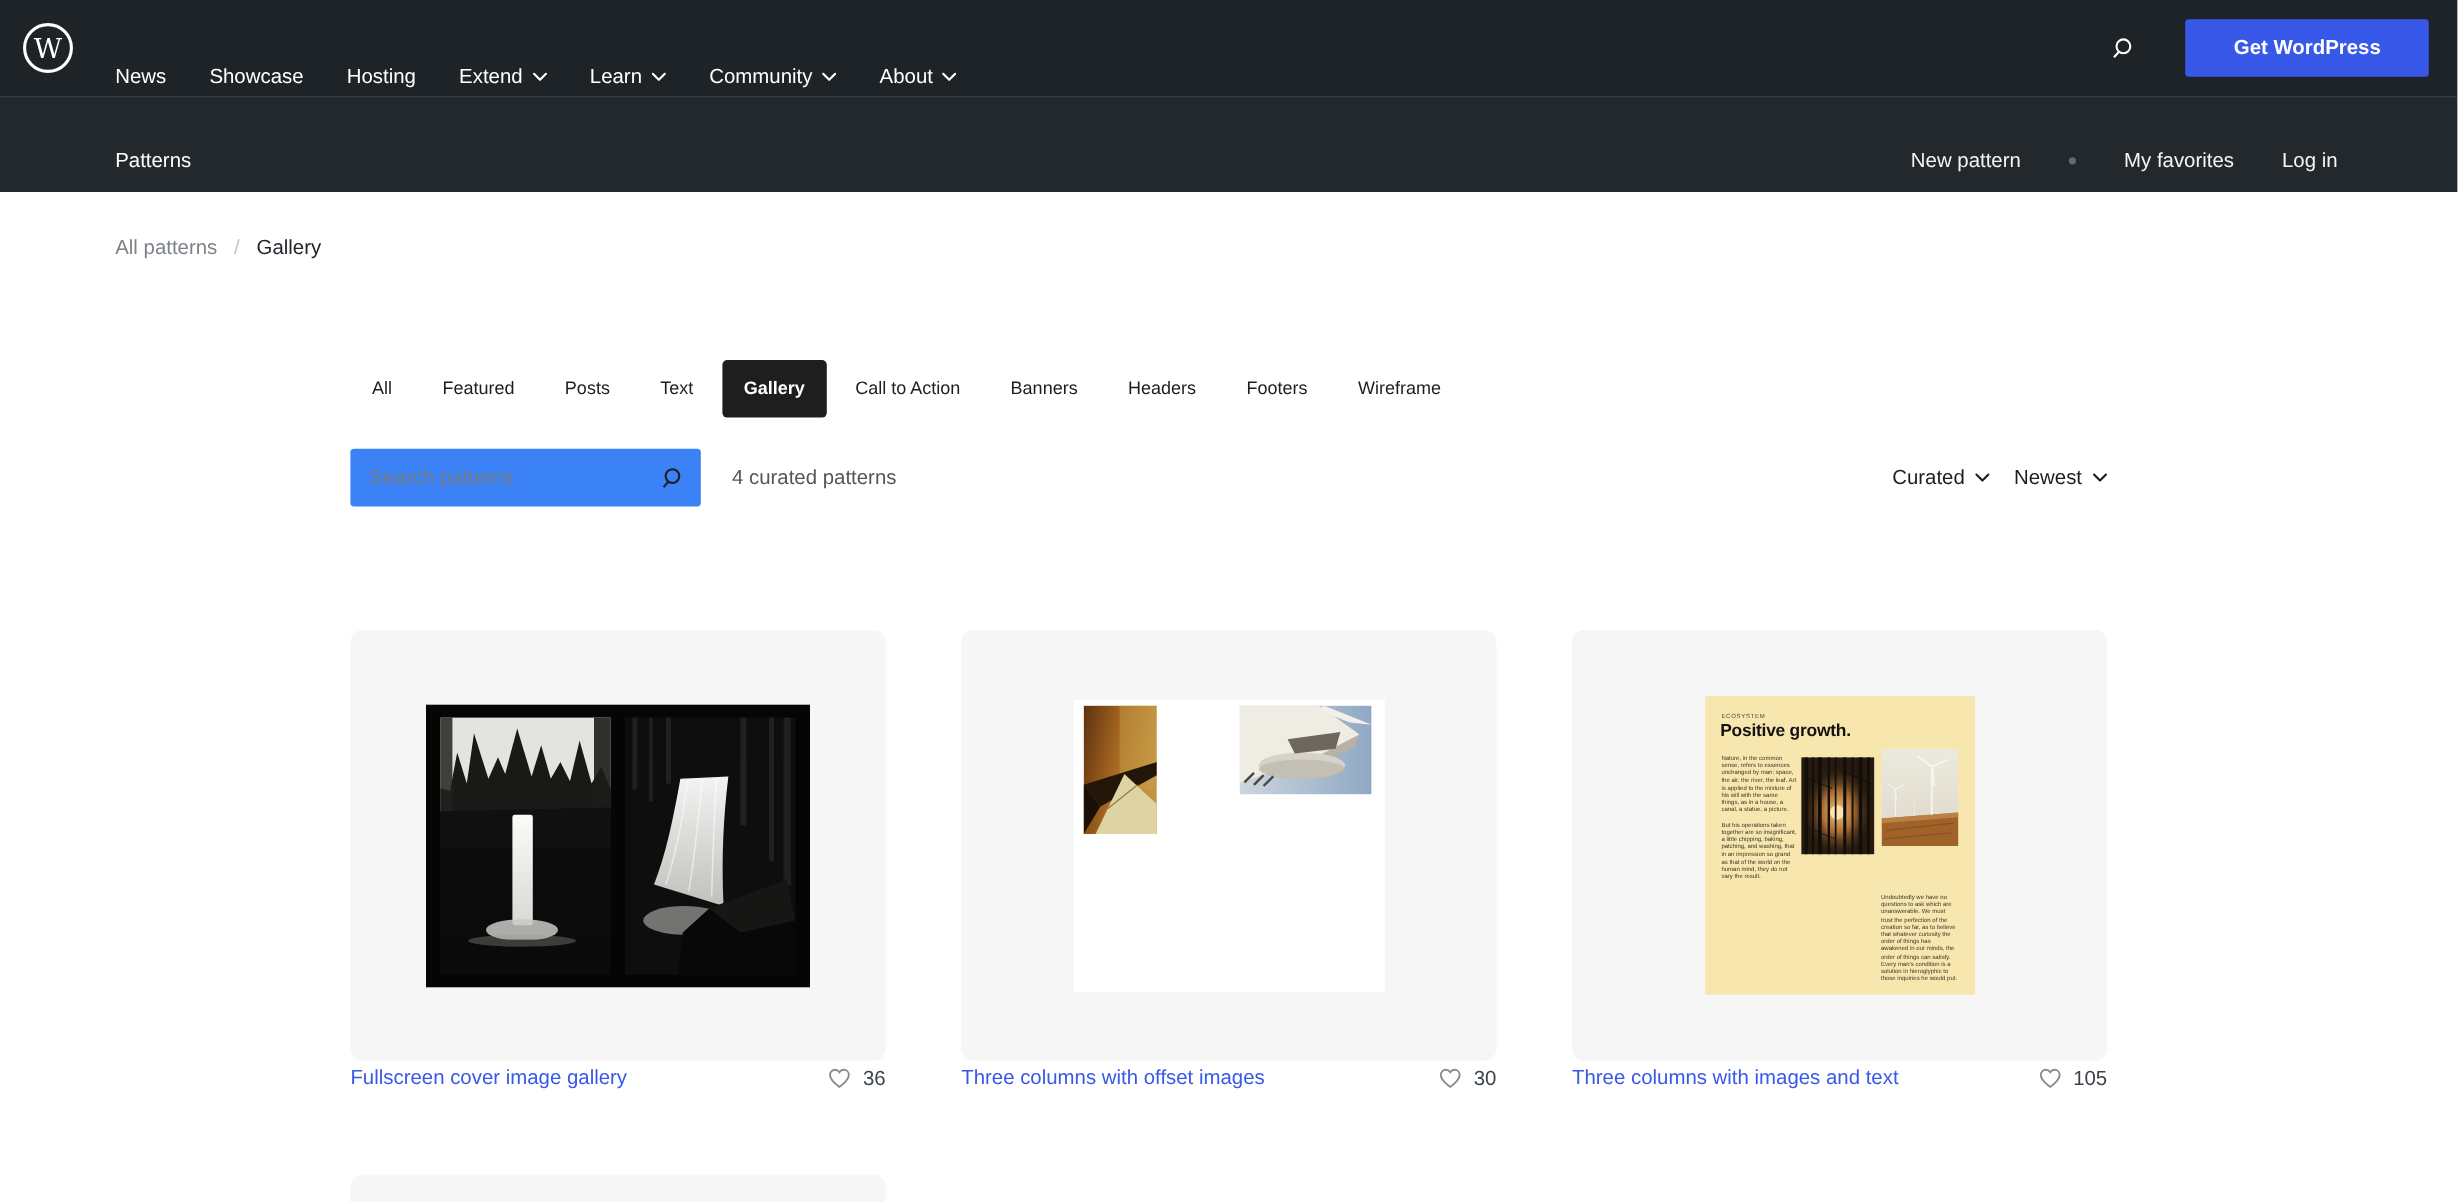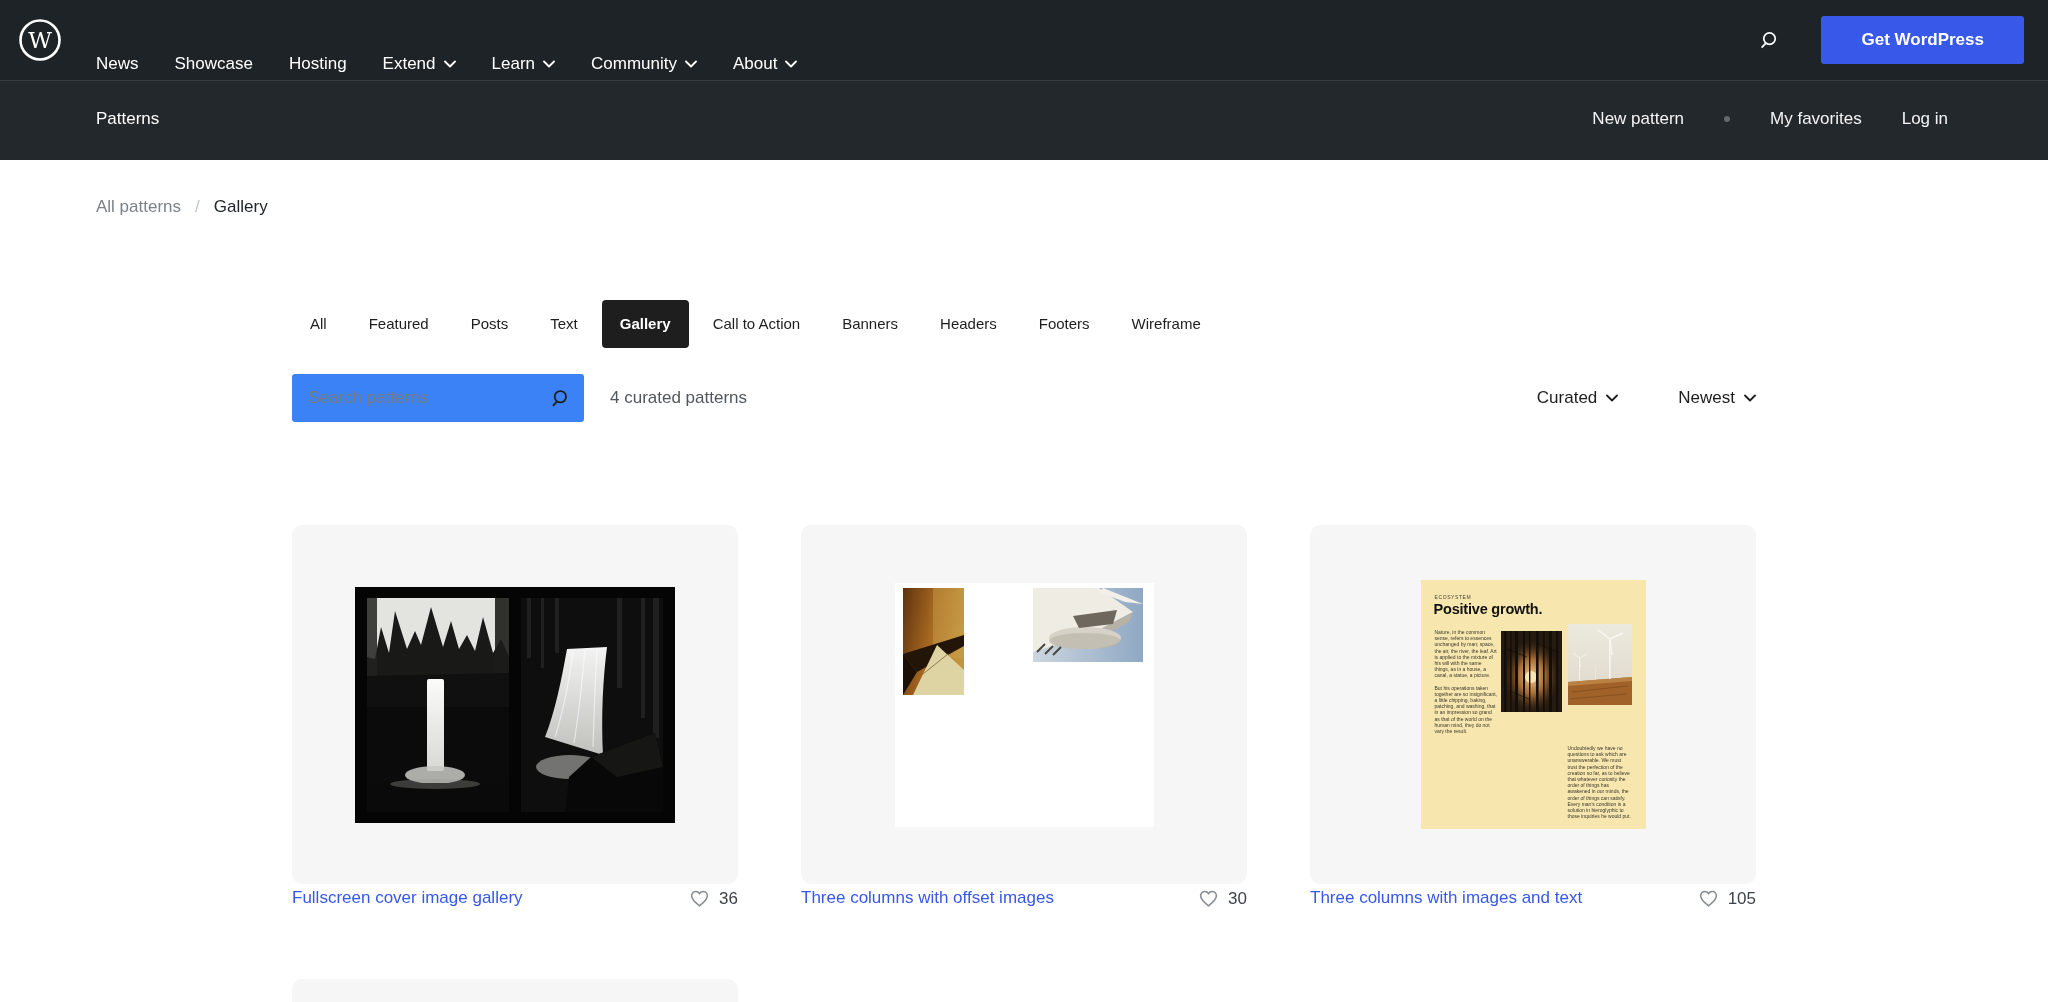--- a/index.html
+++ b/index.html
@@ -15,21 +15,21 @@
   .gnav-item { color:#ffffff; font-size:17px; display:flex; align-items:center; gap:8px; }
   .chev { width:12px; height:8px; display:block; }
   .header-right { margin-left:auto; display:flex; align-items:center; gap:40px; }
   .icon-btn { background:none; border:none; cursor:pointer; display:flex; }
   .get-wp { background:#3858e9; color:#fff; border:none; cursor:pointer;
             font-family:inherit; font-size:17px; font-weight:bold;
             padding:14px 40px; border-radius:3px; }
 
   
   .local-nav { height:80px; background:#23282d; border-top:1px solid rgba(255,255,255,.09);
-               display:flex; align-items:center; padding:0 100px 4px 96px; }
+               display:flex; align-items:flex-end; padding:0 100px 16px 96px; }
   .local-title { color:#ffffff; font-size:17px; }
   .local-links { margin-left:auto; display:flex; align-items:center; gap:40px; }
   .local-links a { color:#f3f4f5; font-size:17px; }
   .dot-sep { width:6px; height:6px; border-radius:50%; background:#646970; }
 
   
   .breadcrumb { padding:37px 96px 0; display:flex; gap:14px; font-size:17px; line-height:20px; }
   .bc-parent { color:#7c8287; }
   .bc-sep { color:#c2c6ca; }
   .bc-current { color:#21262b; }
@@ -42,21 +42,21 @@
          font-family:inherit; }
   .tab.active { background:#1e1e1e; color:#fff; font-weight:bold; }
 
   .toolbar { margin-top:26px; display:flex; align-items:center; }
   .search-box { width:292px; height:48px; background:#3b82f6; border-radius:3px;
                 display:flex; align-items:center; padding:0 14px 0 16px; }
   .search-box input { flex:1; border:none; background:transparent; outline:none;
                       font-family:inherit; font-size:17px; color:#1e1e1e; }
   .search-box input::placeholder { color:#767b80; }
   .count { margin-left:26px; font-size:17px; color:#51575d; }
-  .sorters { margin-left:auto; display:flex; align-items:center; gap:60px; }
+  .sorters { margin-left:auto; display:flex; align-items:center; gap:20px; }
   .sorter { display:flex; align-items:center; gap:9px; font-size:17px; color:#1e1e1e;
             background:none; border:none; cursor:pointer; font-family:inherit; }
 
   
   .grid { margin-top:103px; display:grid; grid-template-columns:repeat(3,446px);
           column-gap:63px; }
   .preview { display:block; height:359px; background:#f6f6f6; border-radius:10px;
              position:relative; overflow:hidden; }
   .preview-center { position:absolute; inset:0; display:flex; align-items:center;
                     justify-content:center; }

